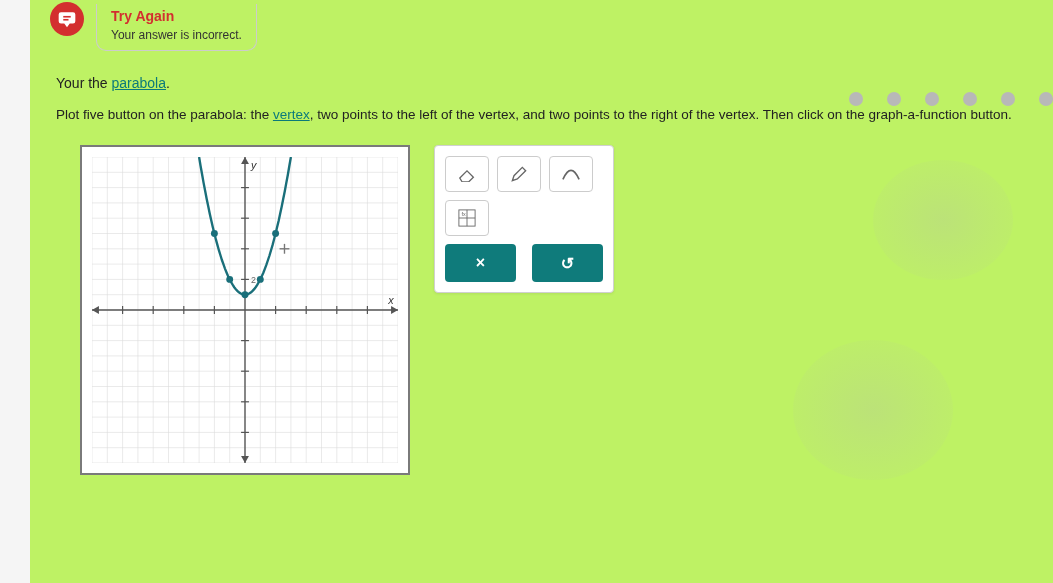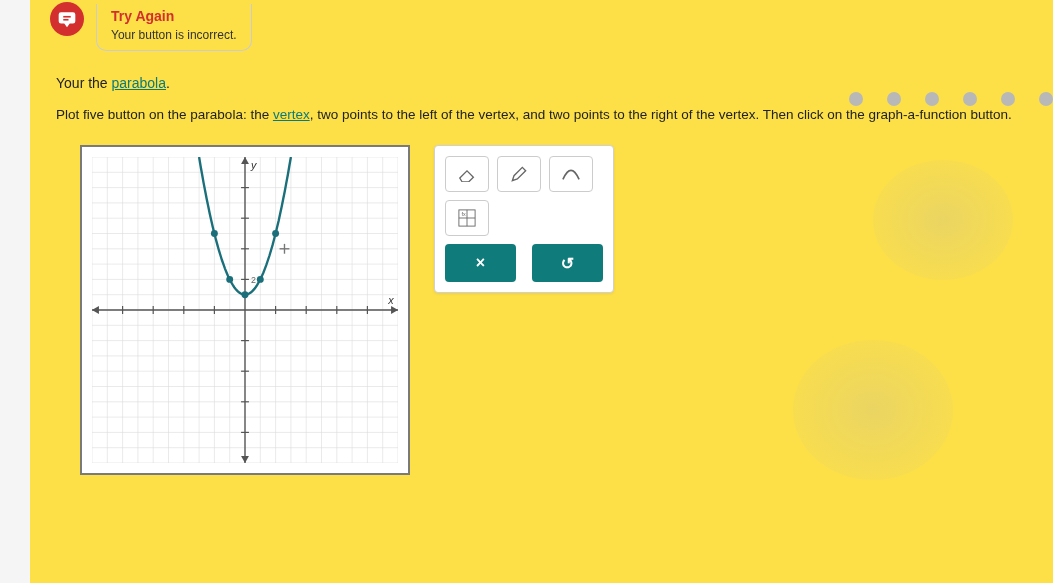--- a/index.html
+++ b/index.html
@@ -5,21 +5,21 @@
     * { box-sizing: border-box; margin: 0; padding: 0; }
     body {
       font-family: Arial, Helvetica, sans-serif;
       background: #f5f5f5;
       width: 1053px;
       height: 583px;
       overflow: hidden;
       position: relative;
     }
     .page {
-      background: #fde047;
+      background: #bef264;
       margin: 0 0 0 30px;
       padding: 0 20px 20px 20px;
       min-height: 583px;
       position: relative;
     }
     .feedback-row {
       display: flex;
       align-items: flex-start;
       gap: 12px;
       padding-top: 4px;
@@ -171,21 +171,21 @@
   <div class="feedback-row">
     <div class="feedback-icon">
       <svg viewBox="0 0 24 24" fill="none" stroke="#fff" stroke-width="2.2">
         <path d="M20 4H4a2 2 0 0 0-2 2v9a2 2 0 0 0 2 2h5l3 4 3-4h5a2 2 0 0 0 2-2V6a2 2 0 0 0-2-2z" fill="#fff"></path>
         <line x1="7" y1="9" x2="17" y2="9" stroke="#d32f2f"></line>
         <line x1="7" y1="13" x2="14" y2="13" stroke="#d32f2f"></line>
       </svg>
     </div>
     <div class="feedback-box">
       <div class="try-again">Try Again</div>
-      <div class="incorrect">Your button is incorrect.</div>
+      <div class="incorrect">Your answer is incorrect.</div>
     </div>
   </div>
 
   <div class="problem">
     <div class="problem-line1">
       <span>Your the </span><a href="#" class="link">parabola</a><span>.</span>
     </div>
 
 
     <div class="problem-line2">

